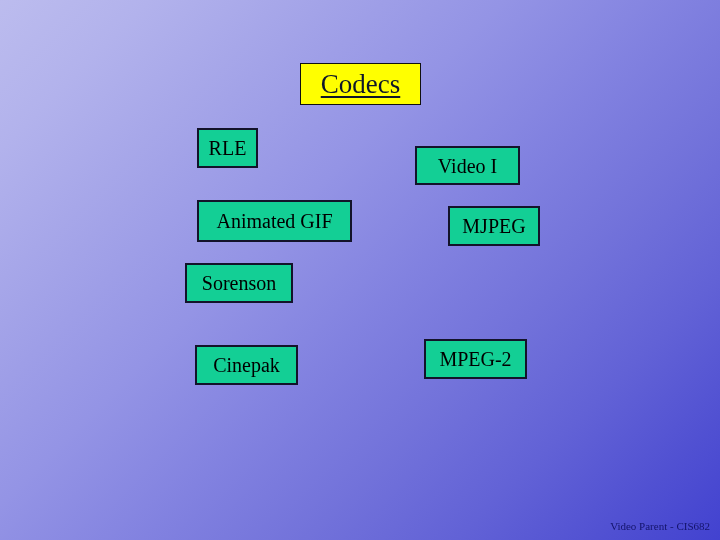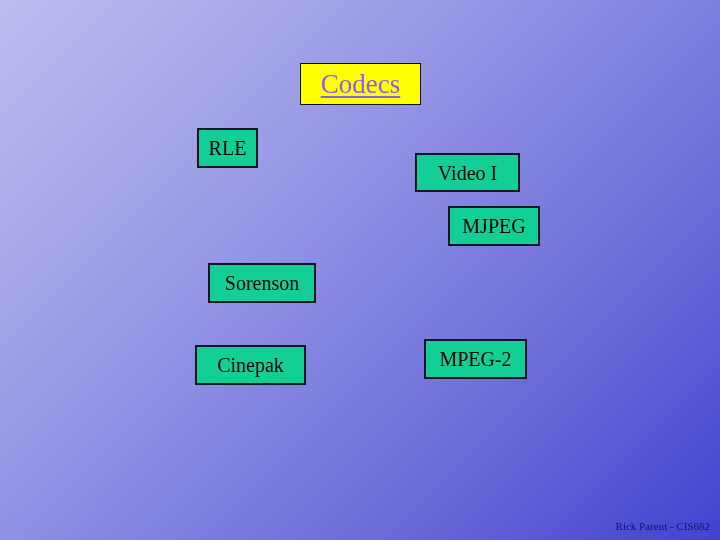--- a/index.html
+++ b/index.html
@@ -38,21 +38,21 @@
     background: #ffff00;
     border: 1px solid #101010;
     box-sizing: border-box;
     display: flex;
     align-items: center;
     justify-content: center;
   }
   .title-text {
     font-size: 27px;
     line-height: 1;
-    color: #8b5cf6;
+    color: #0f172a;
     text-decoration: underline;
     text-underline-offset: 3px;
     white-space: nowrap;
   }
 
   
   .codec-box {
     position: absolute;
     background: #13cf95;
     border: 2px solid #13132a;
@@ -64,25 +64,25 @@
   .codec-label {
     font-size: 20px;
     line-height: 1;
     color: #000000;
     white-space: nowrap;
   }
 
   
   #box-rle          { left: 197px; top: 128px; width: 61px;  height: 40px; font-family: Liberation Serif, serif; }
   #box-animated-gif { left: 197px; top: 200px; width: 155px; height: 42px; }
-  #box-sorenson     { left: 208px; top: 263px; width: 108px; height: 40px; }
-  #box-cinepak      { left: 195px; top: 345px; width: 111px; height: 40px; }
+  #box-sorenson     { left: 185px; top: 263px; width: 108px; height: 40px; }
+  #box-cinepak      { left: 195px; top: 345px; width: 103px; height: 40px; }
 
   
-  #box-video-i      { left: 415px; top: 153px; width: 105px; height: 39px; }
+  #box-video-i      { left: 415px; top: 146px; width: 105px; height: 39px; }
   #box-mjpeg        { left: 420px; top: 206px; width: 92px;  height: 40px; margin-left: 28px; }
   #box-mpeg-1       { left: 422px; top: 281px; width: 103px; height: 40px; }
   #box-mpeg-2       { left: 424px; top: 339px; width: 103px; height: 40px; }
 
   
   .footer {
     position: absolute;
     right: 10px;
     bottom: 8px;
     font-size: 11px;
@@ -97,20 +97,23 @@
 <div id="slide">
 
   <div class="title-box">
     <span class="title-text">Codecs</span>
   </div>
 
   <div class="codec-box" id="box-rle">
     <span class="codec-label">RLE</span>
   </div>
 
+  <div class="codec-box" id="box-animated-gif">
+    <span class="codec-label">Animated GIF</span>
+  </div>
 
   <div class="codec-box" id="box-sorenson">
     <span class="codec-label">Sorenson</span>
   </div>
 
   <div class="codec-box" id="box-cinepak">
     <span class="codec-label">Cinepak</span>
   </div>
 
   <div class="codec-box" id="box-video-i">
@@ -119,15 +122,15 @@
 
   <div class="codec-box" id="box-mjpeg">
     <span class="codec-label">MJPEG</span>
   </div>
 
 
   <div class="codec-box" id="box-mpeg-2">
     <span class="codec-label">MPEG-2</span>
   </div>
 
-  <div class="footer">Rick Parent - CIS682</div>
+  <div class="footer">Video Parent - CIS682</div>
 
 </div>
 
 </body></html>

